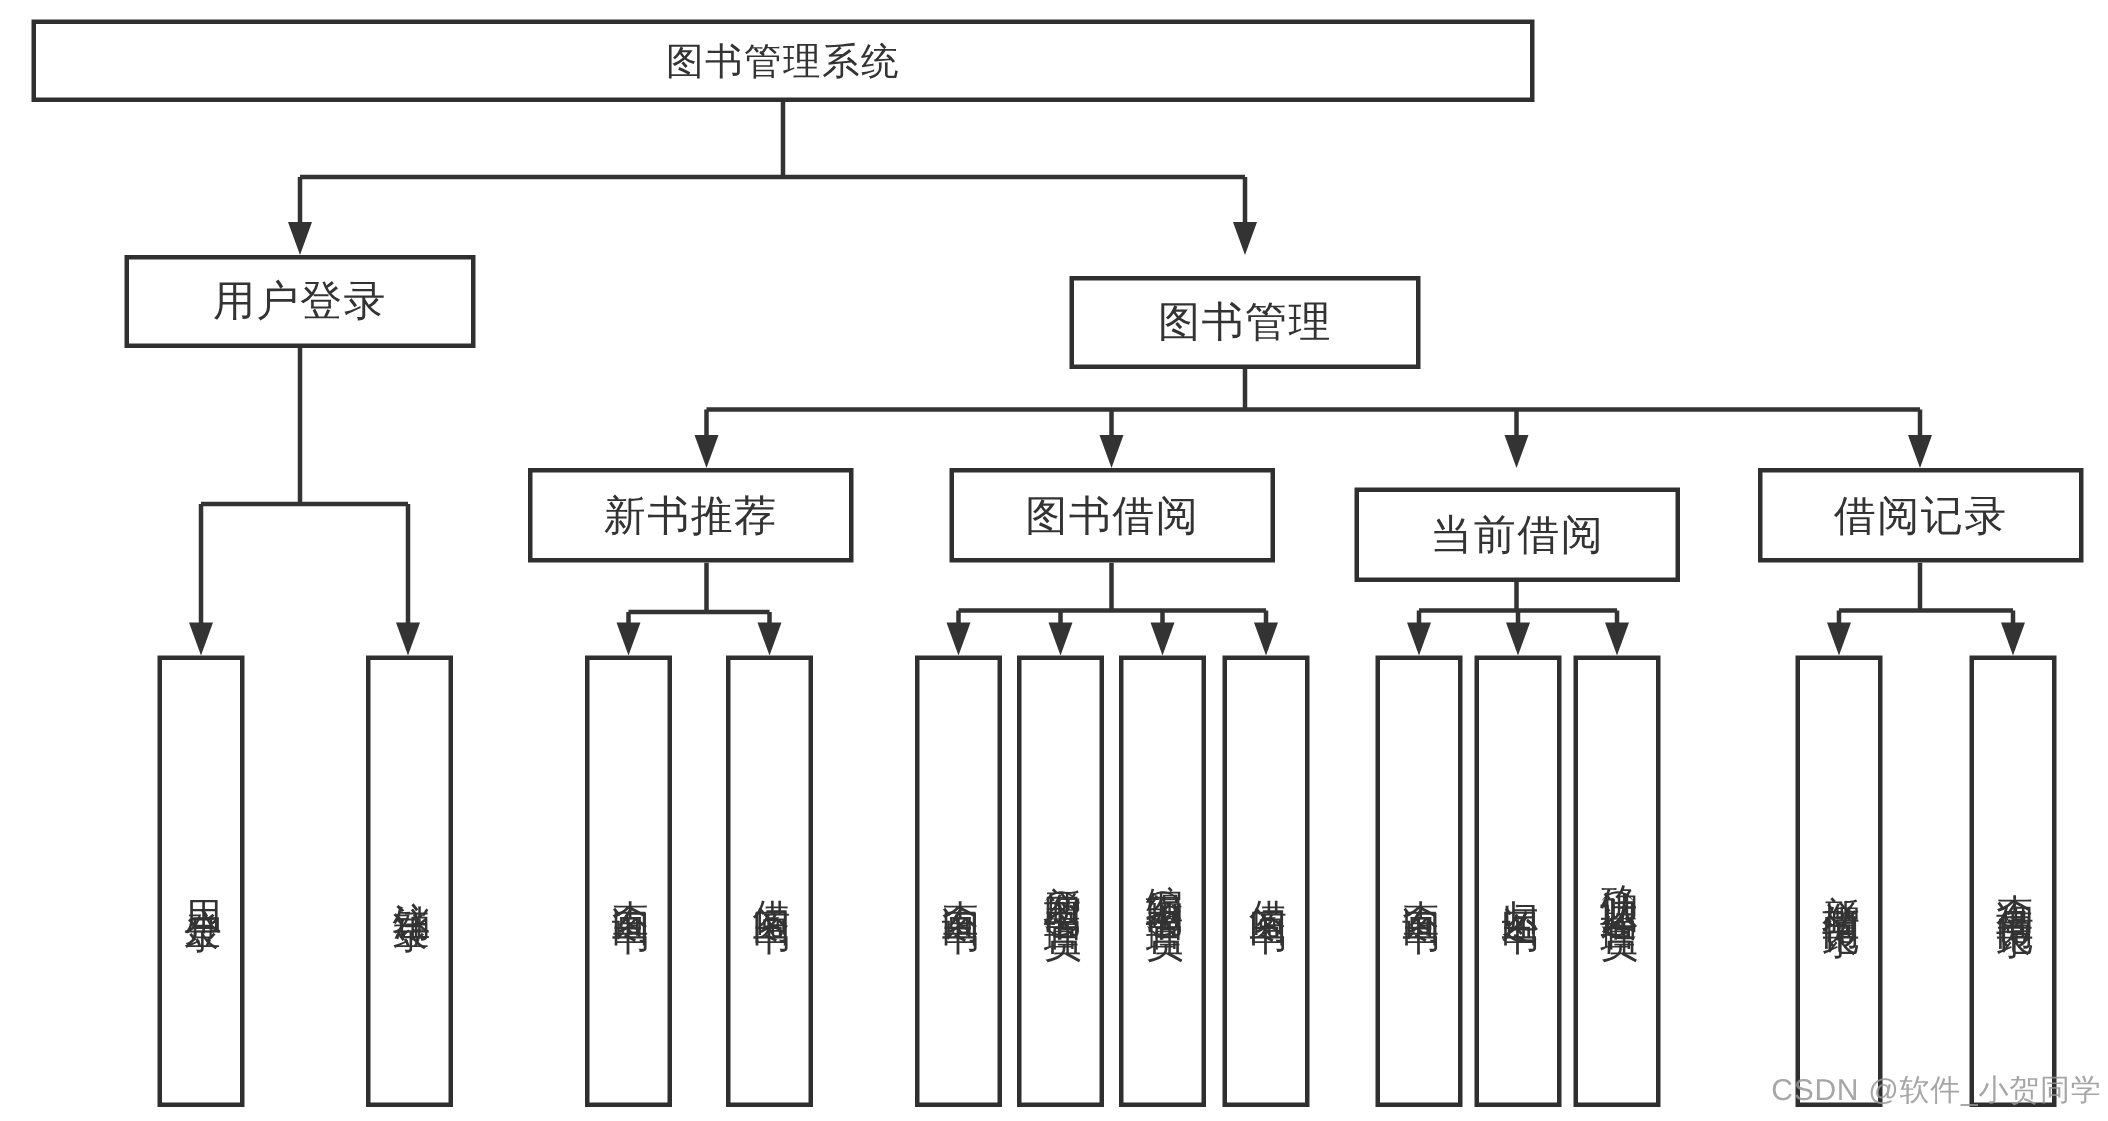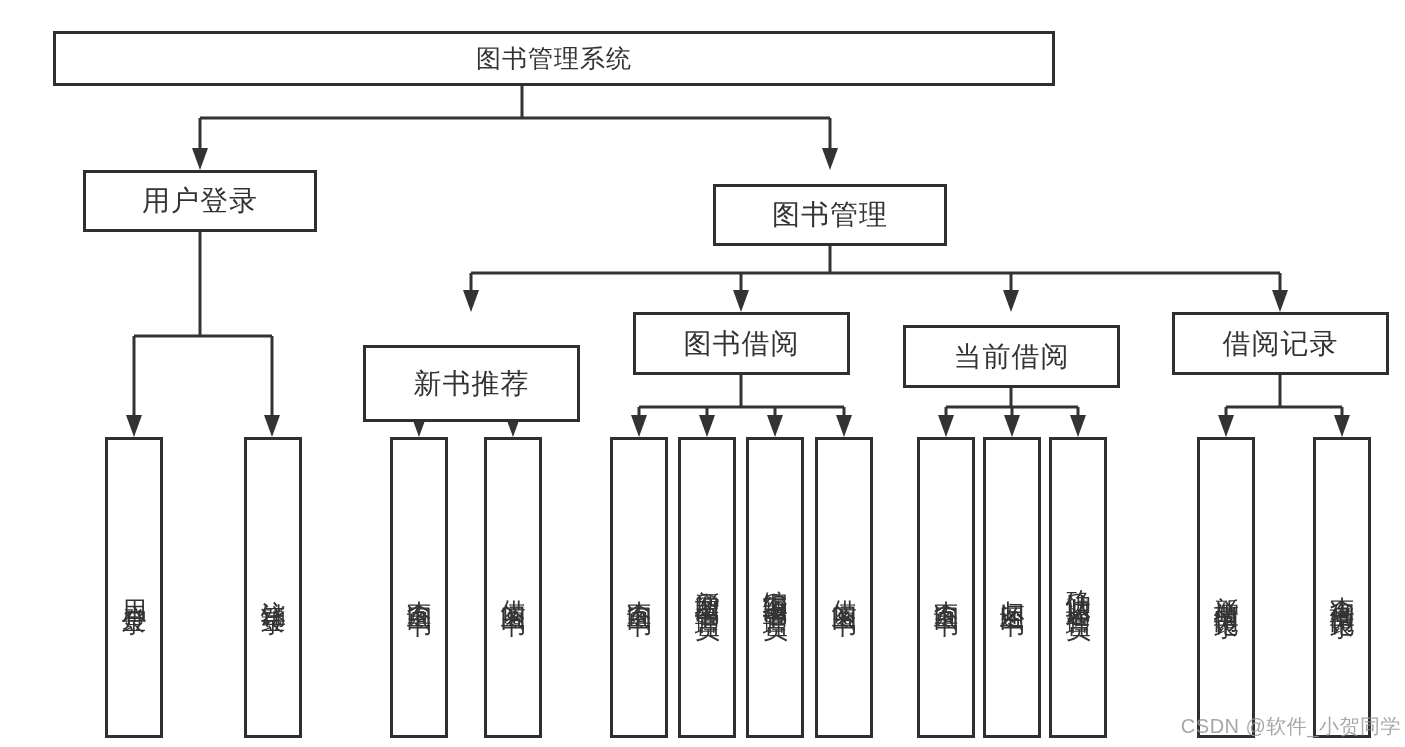--- a/index.html
+++ b/index.html
@@ -90,26 +90,26 @@
     <path d="M1011 375 V407 M946 407 H1078 M946 407 V417 M1012 407 V417 M1078 407 V417"></path>
     <polygon points="938,415 954,415 946,437"></polygon>
     <polygon points="1004,415 1020,415 1012,437"></polygon>
     <polygon points="1070,415 1086,415 1078,437"></polygon>
 
     <path d="M1280 375 V407 M1226 407 H1342 M1226 407 V417 M1342 407 V417"></path>
     <polygon points="1218,415 1234,415 1226,437"></polygon>
     <polygon points="1334,415 1350,415 1342,437"></polygon>
   </svg>
 
-  <div class="node root-label" style="left:21px; top:31px; width:1002px; height:55px;margin-left:32px;">图书管理系统</div>
+  <div class="node root-label" style="left:21px; top:13px; width:1002px; height:55px;">图书管理系统</div>
 
   <div class="node h-label" style="left:83px; top:170px; width:234px; height:62px;">用户登录</div>
   <div class="node h-label" style="left:713px; top:184px; width:234px; height:62px;">图书管理</div>
 
-  <div class="node h-label" style="left:363px; top:312px; width:217px; height:77px;margin-top:33px;">新书推荐</div>
+  <div class="node h-label" style="left:352px; top:312px; width:217px; height:63px;">新书推荐</div>
   <div class="node h-label" style="left:633px; top:312px; width:217px; height:63px;">图书借阅</div>
   <div class="node h-label" style="left:903px; top:325px; width:217px; height:63px;">当前借阅</div>
   <div class="node h-label" style="left:1172px; top:312px; width:217px; height:63px;">借阅记录</div>
 
   <div class="node" style="left:105px; top:437px; width:58px; height:301px;">
     <span class="vlabel">用户登录</span>
   </div>
   <div class="node" style="left:244px; top:437px; width:58px; height:301px;">
     <span class="vlabel">注销登录</span>
   </div>

